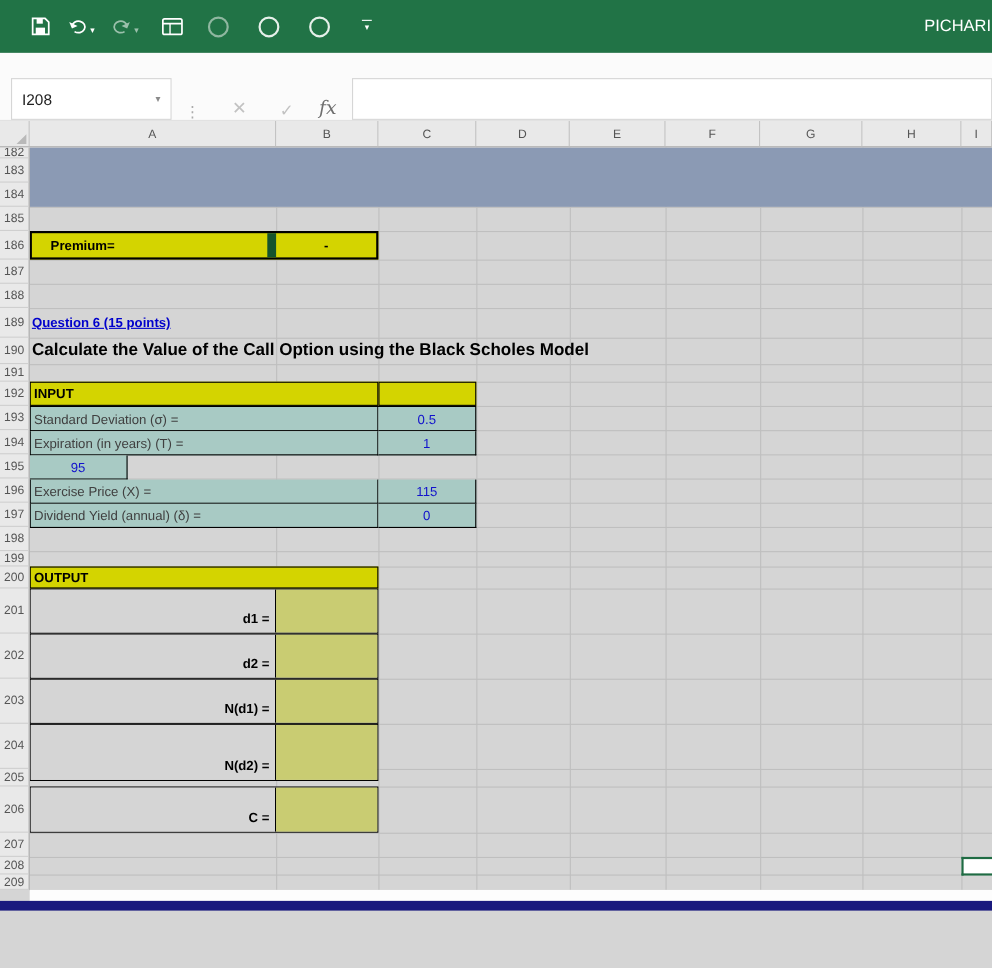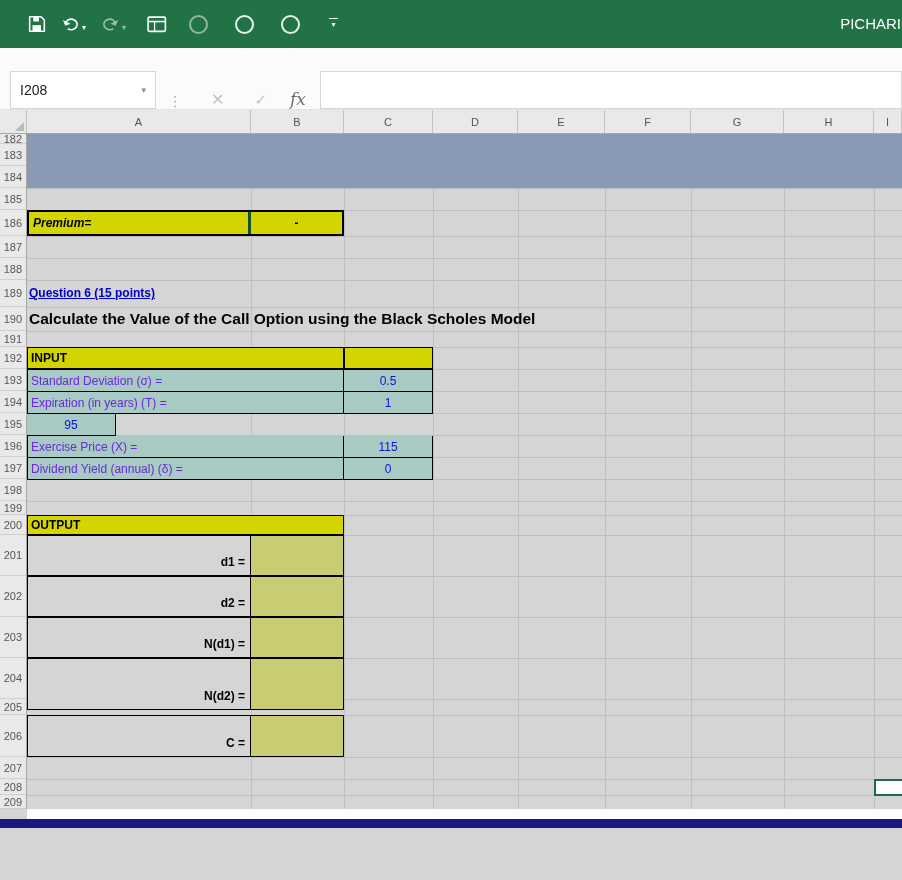--- a/index.html
+++ b/index.html
@@ -44,32 +44,32 @@
   .sheet-body { position: relative; height: 694px; background: #d5d5d5; overflow: hidden; }
   #row-headers { position: absolute; left: 0; top: 0; width: 27px; background: #e9e9e9; border-right: 1px solid #a6a6a6; z-index: 5; }
   .row-h { display: flex; align-items: center; justify-content: flex-end; padding-right: 4px; font-size: 11px; color: #555; border-bottom: 1px solid #cfcfcf; overflow: hidden; }
 
   .vline { position: absolute; top: 0; height: 675px; width: 1px; background: #bfbfbf; }
   .hline { position: absolute; left: 27px; right: 0; height: 1px; background: #bfbfbf; }
 
   .banner { position: absolute; left: 27px; top: 0; width: 875px; height: 54px; background: #8b9ab4; z-index: 2; }
 
   .premium { position: absolute; left: 27px; top: 76px; width: 317px; height: 26px; display: flex; background: #d4d400; border: 2px solid #000; z-index: 2; }
-  .premium .plabel { width: 222px; border-right: 3px solid #14532d; font-weight: bold; font-size: 12px; display: flex; align-items: center; padding-left: 4px; color: #000; font-style: italic; }
+  .premium .plabel { width: 222px; border-right: 8px solid #14532d; font-weight: bold; font-size: 12px; display: flex; align-items: center; padding-left: 17px; color: #000; }
   .premium .pvalue { flex: 1; display: flex; align-items: center; justify-content: center; font-weight: bold; font-size: 12px; color: #000; }
 
   .qheading { position: absolute; left: 29px; top: 146px; height: 27px; line-height: 27px; font-size: 12px; font-weight: bold; color: #0000cc; text-decoration: underline; z-index: 2; white-space: nowrap; }
   .qsub { position: absolute; left: 29px; top: 172px; height: 25px; line-height: 25px; font-size: 15.5px; font-weight: bold; color: #000; z-index: 2; white-space: nowrap; }
 
   .input-header { position: absolute; left: 27px; top: 213px; width: 317px; height: 22px; background: #d4d400; border: 1px solid #000; font-weight: bold; font-size: 12px; display: flex; align-items: center; padding-left: 3px; z-index: 2; }
   .input-header-c { position: absolute; left: 344px; top: 213px; width: 89px; height: 22px; background: #d4d400; border: 1px solid #000; z-index: 2; }
 
   .input-table { position: absolute; left: 27px; top: 235px; width: 406px; border-top: 1px solid #000; z-index: 2; }
   .irow { display: flex; height: 22px; }
-  .irow .ilabel { width: 317px; background: #a8cac4; border-left: 1px solid #000; border-right: 1px solid #000; border-bottom: 1px solid #000; font-size: 12px; display: flex; align-items: center; padding-left: 3px; color: #6d28d9; }
+  .irow .ilabel { width: 317px; background: #a8cac4; border-left: 1px solid #000; border-right: 1px solid #000; border-bottom: 1px solid #000; font-size: 12px; display: flex; align-items: center; padding-left: 3px; color: #404040; }
   .irow .ivalue { width: 89px; background: #a8cac4; border-right: 1px solid #000; border-bottom: 1px solid #000; display: flex; align-items: center; justify-content: center; font-size: 12px; color: #1111cc; }
 
   .output-header { position: absolute; left: 27px; top: 381px; width: 317px; height: 20px; background: #d4d400; border: 1px solid #000; font-weight: bold; font-size: 12px; display: flex; align-items: center; padding-left: 3px; z-index: 2; }
 
   .orow { position: absolute; left: 27px; width: 317px; display: flex; border: 1px solid #000; z-index: 2; }
   .orow .olabel { width: 223px; border-right: 1px solid #000; display: flex; align-items: flex-end; justify-content: flex-end; padding: 0 5px 6px 0; font-weight: bold; font-size: 12px; background: #d5d5d5; color: #000; }
   .orow .ovalue { flex: 1; background: #c9cc72; }
   #out-d1 { top: 401px; height: 41px; }
   #out-d2 { top: 442px; height: 41px; }
   #out-nd1 { top: 483px; height: 41px; }

